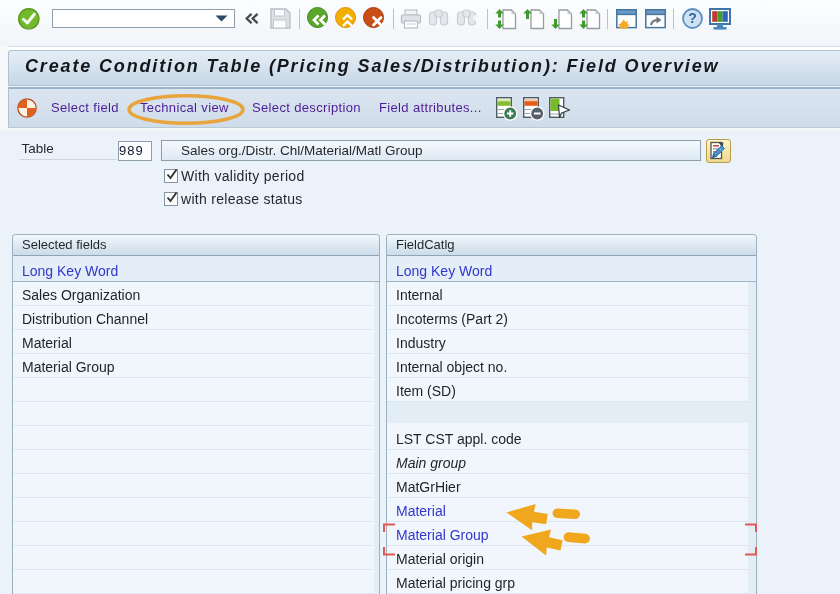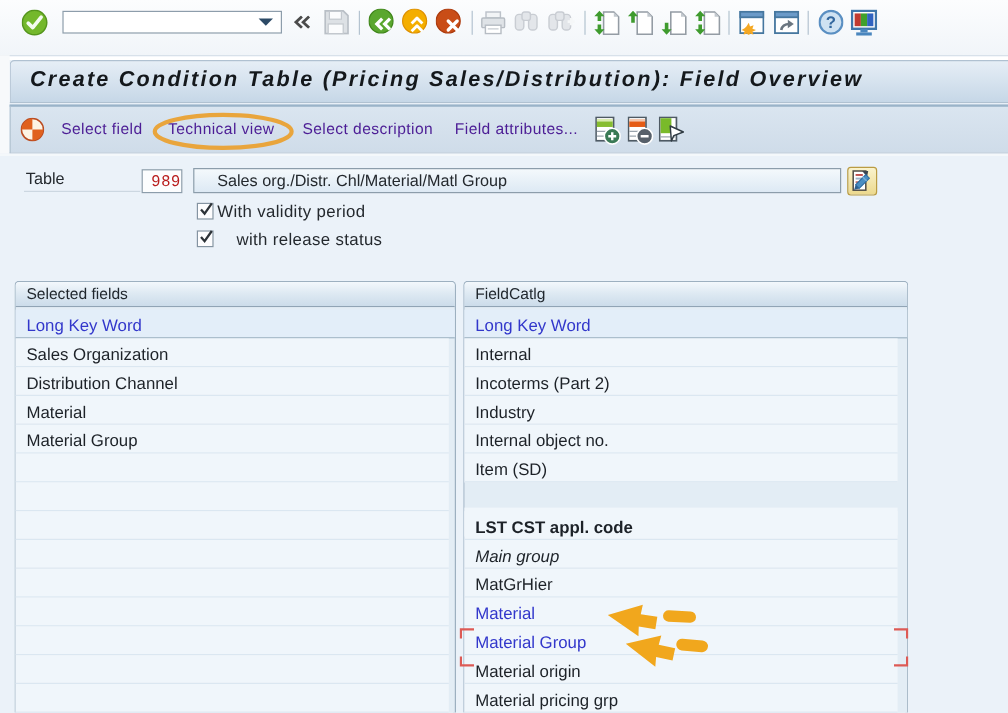--- a/index.html
+++ b/index.html
@@ -18,21 +18,21 @@
 #titletext{left:25px;top:56px;font-size:18px;font-weight:bold;font-style:italic;color:#14181c;letter-spacing:1.85px;}
 
 #apptb{left:8px;top:87px;width:832px;height:38px;border-left:1px solid #aebfcf;
   background:linear-gradient(#dae5f0,#cfdce9);
   border-top:2px solid #9ab3c9;border-bottom:1px solid #bac9d6;box-sizing:content-box;}
 .tbtext{top:100px;font-size:13px;letter-spacing:0.35px;color:#4c1d95;}
 #gap2{left:0;top:128px;width:840px;height:2px;background:#f4f8fb;}
 
 .lbl{font-size:13.5px;color:#24292e;}
 #f989{left:118px;top:141px;width:34px;height:19.5px;background:#fcfdfe;border:1px solid #8c9dab;box-sizing:border-box;
-  font-size:13px;color:#b91c1c;text-align:right;line-height:18px;letter-spacing:1px;}
+  font-size:13px;color:#0f172a;text-align:left;line-height:18px;letter-spacing:1px;}
 #ffield{left:161px;top:140px;width:540px;height:21px;background:linear-gradient(#f4f9fc,#dde9f4);border:1px solid #8c9dab;box-sizing:border-box;
   font-size:13.5px;color:#24292e;line-height:20px;padding-left:19px;}
 #editbtn{left:706px;top:139px;width:25px;height:24px;border:1px solid #ba9c43;border-radius:3px;
   background:linear-gradient(#faf3cd,#ecd98e);box-sizing:border-box;}
 .cb{width:14px;height:14px;background:#fdfdfe;border:1px solid #8494a2;box-sizing:border-box;}
 
 .panel{top:234px;height:360px;background:#e3edf5;border:1px solid #9db0c0;border-bottom:none;border-radius:4px 4px 0 0;box-sizing:border-box;}
 #panelL{left:12px;width:368px;}
 #panelR{left:386px;width:371px;}
 .phead{position:absolute;left:0;top:0;right:0;height:20px;border-radius:3px 3px 0 0;
@@ -233,21 +233,21 @@
 </svg>
 <div class="abs cb" style="left:164px;top:169px;"></div>
 <svg class="abs" style="left:165px;top:167px" width="14" height="14" viewBox="0 0 14 14">
   <path d="M2.5 7.5 L5.5 11 L11.5 2.5" fill="none" stroke="#2d3338" stroke-width="1.9"></path>
 </svg>
 <div class="abs" style="left:181px;top:168px;font-size:14px;letter-spacing:0.3px;color:#24292e;">With validity period</div>
 <div class="abs cb" style="left:164px;top:192px;"></div>
 <svg class="abs" style="left:165px;top:190px" width="14" height="14" viewBox="0 0 14 14">
   <path d="M2.5 7.5 L5.5 11 L11.5 2.5" fill="none" stroke="#2d3338" stroke-width="1.9"></path>
 </svg>
-<div class="abs" style="left:181px;top:191px;font-size:14px;letter-spacing:0.3px;color:#24292e;margin-left:16px;">with release status</div>
+<div class="abs" style="left:181px;top:191px;font-size:14px;letter-spacing:0.3px;color:#24292e;">with release status</div>
 
 <div id="panelL" class="abs panel">
   <div class="phead">Selected fields</div>
 </div>
 <div id="panelR" class="abs panel">
   <div class="phead">FieldCatlg</div>
 </div>
 
 <div id="rowsL">
 <div class="row abs rowkey" style="left:13px;top:258px;width:366px;">Long Key Word</div>
@@ -267,21 +267,21 @@
 </div>
 
 <div id="rowsR">
 <div class="row abs rowkey" style="left:387px;top:258px;width:369px;">Long Key Word</div>
 <div class="row abs" style="left:387px;top:282px;width:361px;">Internal</div>
 <div class="row abs" style="left:387px;top:306px;width:361px;">Incoterms (Part 2)</div>
 <div class="row abs" style="left:387px;top:330px;width:361px;">Industry</div>
 <div class="row abs" style="left:387px;top:354px;width:361px;">Internal object no.</div>
 <div class="row abs" style="left:387px;top:378px;width:361px;">Item (SD)</div>
 <div class="row abs" style="left:387px;top:423px;width:361px;text-decoration:underline;">Item Number</div>
-<div class="row abs" style="left:387px;top:426px;width:361px;font-weight:bold;">LST CST appl. code</div>
+<div class="row abs" style="left:387px;top:426px;width:361px;">LST CST appl. code</div>
 <div class="row abs" style="left:387px;top:450px;width:361px;font-style:italic;">Main group</div>
 <div class="row abs" style="left:387px;top:474px;width:361px;">MatGrHier</div>
 <div class="row abs" style="left:387px;top:498px;width:361px;color:#3237cb;">Material</div>
 <div class="row abs" style="left:387px;top:522px;width:361px;color:#3237cb;">Material Group</div>
 <div class="row abs" style="left:387px;top:546px;width:361px;">Material origin</div>
 <div class="row abs" style="left:387px;top:570px;width:361px;">Material pricing grp</div>
 </div>
 
 <svg class="abs" style="left:383px;top:522.5px" width="374" height="33" viewBox="0 0 374 33">
   <g fill="none" stroke="#dd5a55" stroke-width="2">

